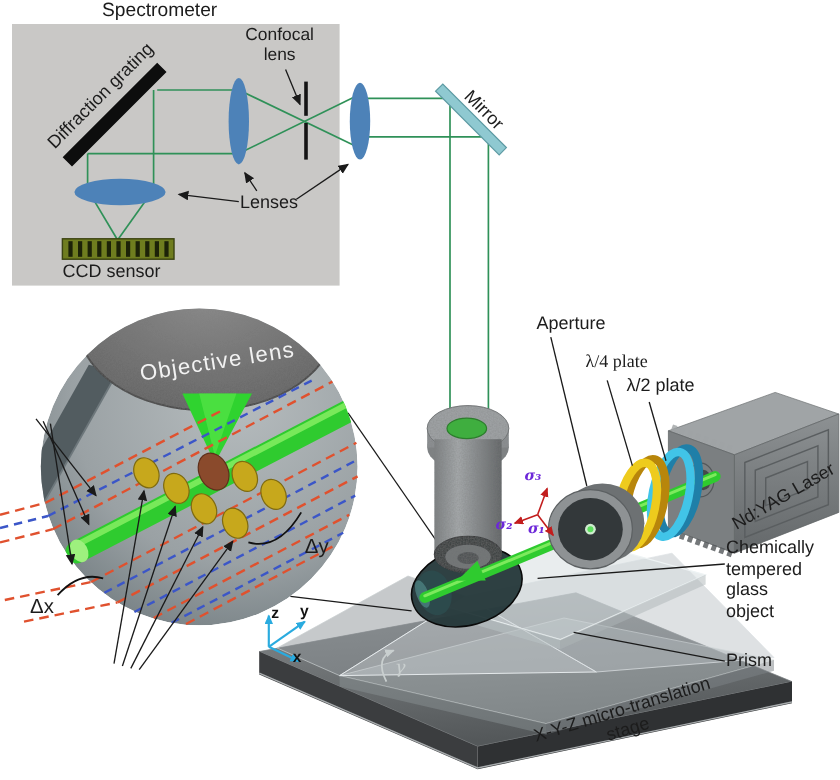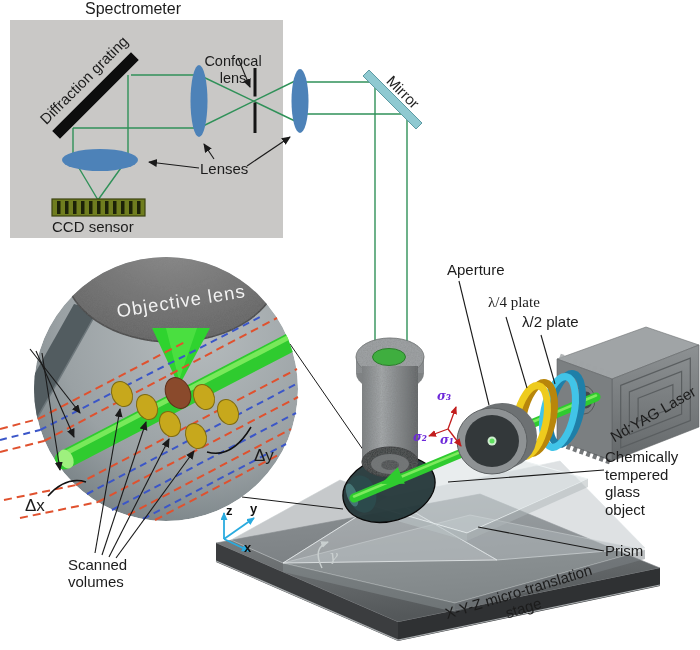--- a/index.html
+++ b/index.html
@@ -280,36 +280,32 @@
     <line x1="42" y1="353" x2="60" y2="470" marker-end="url(#mB)"></line>
     <line x1="95" y1="553" x2="120" y2="409" marker-end="url(#mB)"></line>
     <line x1="102" y1="555" x2="146" y2="422" marker-end="url(#mB)"></line>
     <line x1="109" y1="557" x2="169" y2="439" marker-end="url(#mB)"></line>
     <line x1="116" y1="558" x2="194" y2="451" marker-end="url(#mB)"></line>
   </g>
 </svg>
 
 <div class="lbl" style="left:85px;top:0px;font-size:16px;">Spectrometer</div>
 <div class="lbl rot" style="left:84px;top:80px;transform:translate(-50%,-50%) rotate(-45deg);">Diffraction grating</div>
-<div class="lbl center" style="left:197px;top:21px;width:72px;font-size:14.5px;margin-top:32px;">
+<div class="lbl center" style="left:197px;top:21px;width:72px;font-size:14.5px;">
   <span>Confocal</span>
   <span>lens</span>
 </div>
 <div class="lbl" style="left:200px;top:160px;">Lenses</div>
 <div class="lbl" style="left:52px;top:218px;">CCD sensor</div>
 <div class="lbl rot" style="left:403px;top:92px;transform:translate(-50%,-50%) rotate(45deg);">Mirror</div>
 <div class="lbl" style="left:447px;top:261px;">Aperture</div>
 <div class="lbl" style="left:488px;top:294px;font-family:Liberation Serif, serif;">λ/4 plate</div>
 <div class="lbl" style="left:522px;top:313px;">λ/2 plate</div>
 <div class="lbl rot" style="left:653px;top:414px;transform:translate(-50%,-50%) rotate(-30deg);">Nd:YAG Laser</div>
 <div class="lbl rot white" style="left:181px;top:301px;font-size:18.5px;letter-spacing:1px;transform:translate(-50%,-50%) rotate(-9deg);">Objective lens</div>
-<div class="lbl" style="left:68px;top:556px;">
-  <span>Scanned</span>
-  <span>volumes</span>
-</div>
 <div class="lbl" style="left:25px;top:496px;font-size:17px;">Δx</div>
 <div class="lbl" style="left:254px;top:446px;font-size:17px;">Δy</div>
 <div class="lbl" style="left:605px;top:448px;line-height:17.5px;">
   <span>Chemically</span>
   <span>tempered</span>
   <span>glass</span>
   <span>object</span>
 </div>
 <div class="lbl" style="left:605px;top:542px;">Prism</div>
 <div class="lbl rot center" style="left:521px;top:600px;transform:translate(-50%,-50%) rotate(-17deg);">

